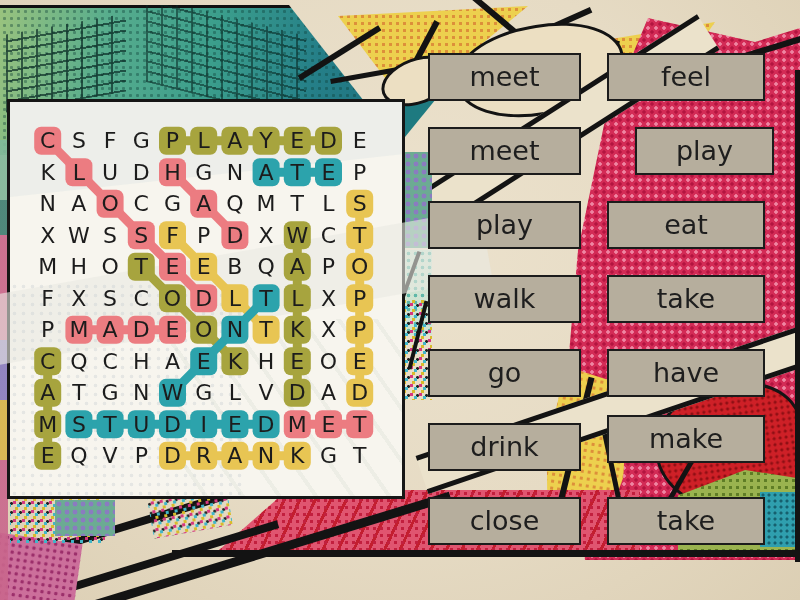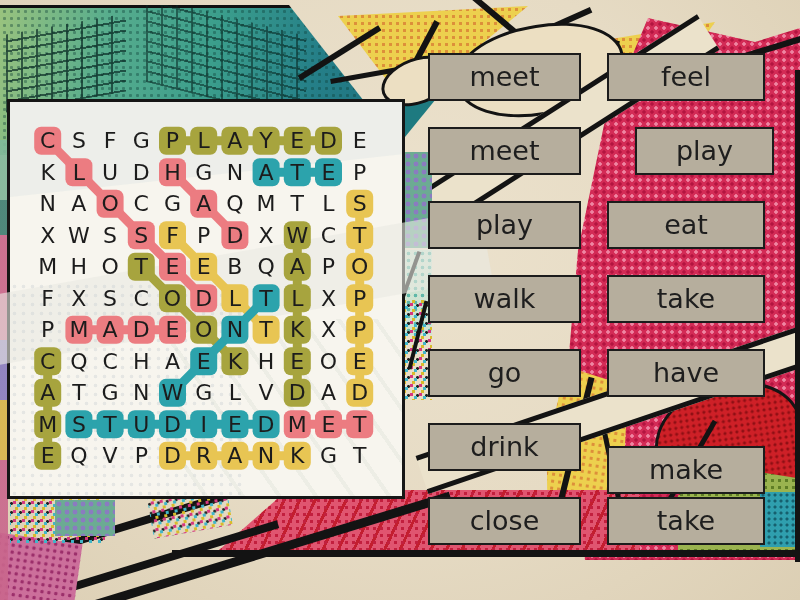--- a/index.html
+++ b/index.html
@@ -366,15 +366,15 @@
     <div class="word-btn" style="left: 428px; top: 200.7px; width: 153px;">play</div>
     <div class="word-btn" style="left: 428px; top: 274.7px; width: 153px;">walk</div>
     <div class="word-btn" style="left: 428px; top: 348.7px; width: 153px;">go</div>
     <div class="word-btn" style="left: 428px; top: 422.7px; width: 153px;">drink</div>
     <div class="word-btn" style="left: 428px; top: 496.7px; width: 153px;">close</div>
     <div class="word-btn" style="left: 607px; top: 52.7px; width: 158px;">feel</div>
     <div class="word-btn" style="left: 635px; top: 126.7px; width: 139px;">play</div>
     <div class="word-btn" style="left: 607px; top: 200.7px; width: 158px;">eat</div>
     <div class="word-btn" style="left: 607px; top: 274.7px; width: 158px;">take</div>
     <div class="word-btn" style="left: 607px; top: 348.7px; width: 158px;">have</div>
-    <div class="word-btn" style="left: 607px; top: 446px; width: 158px;">make</div>
+    <div class="word-btn" style="left: 607px; top: 415px; width: 158px;">make</div>
     <div class="word-btn" style="left: 607px; top: 496.7px; width: 158px;">take</div>
   </div>
 
 </body></html>

